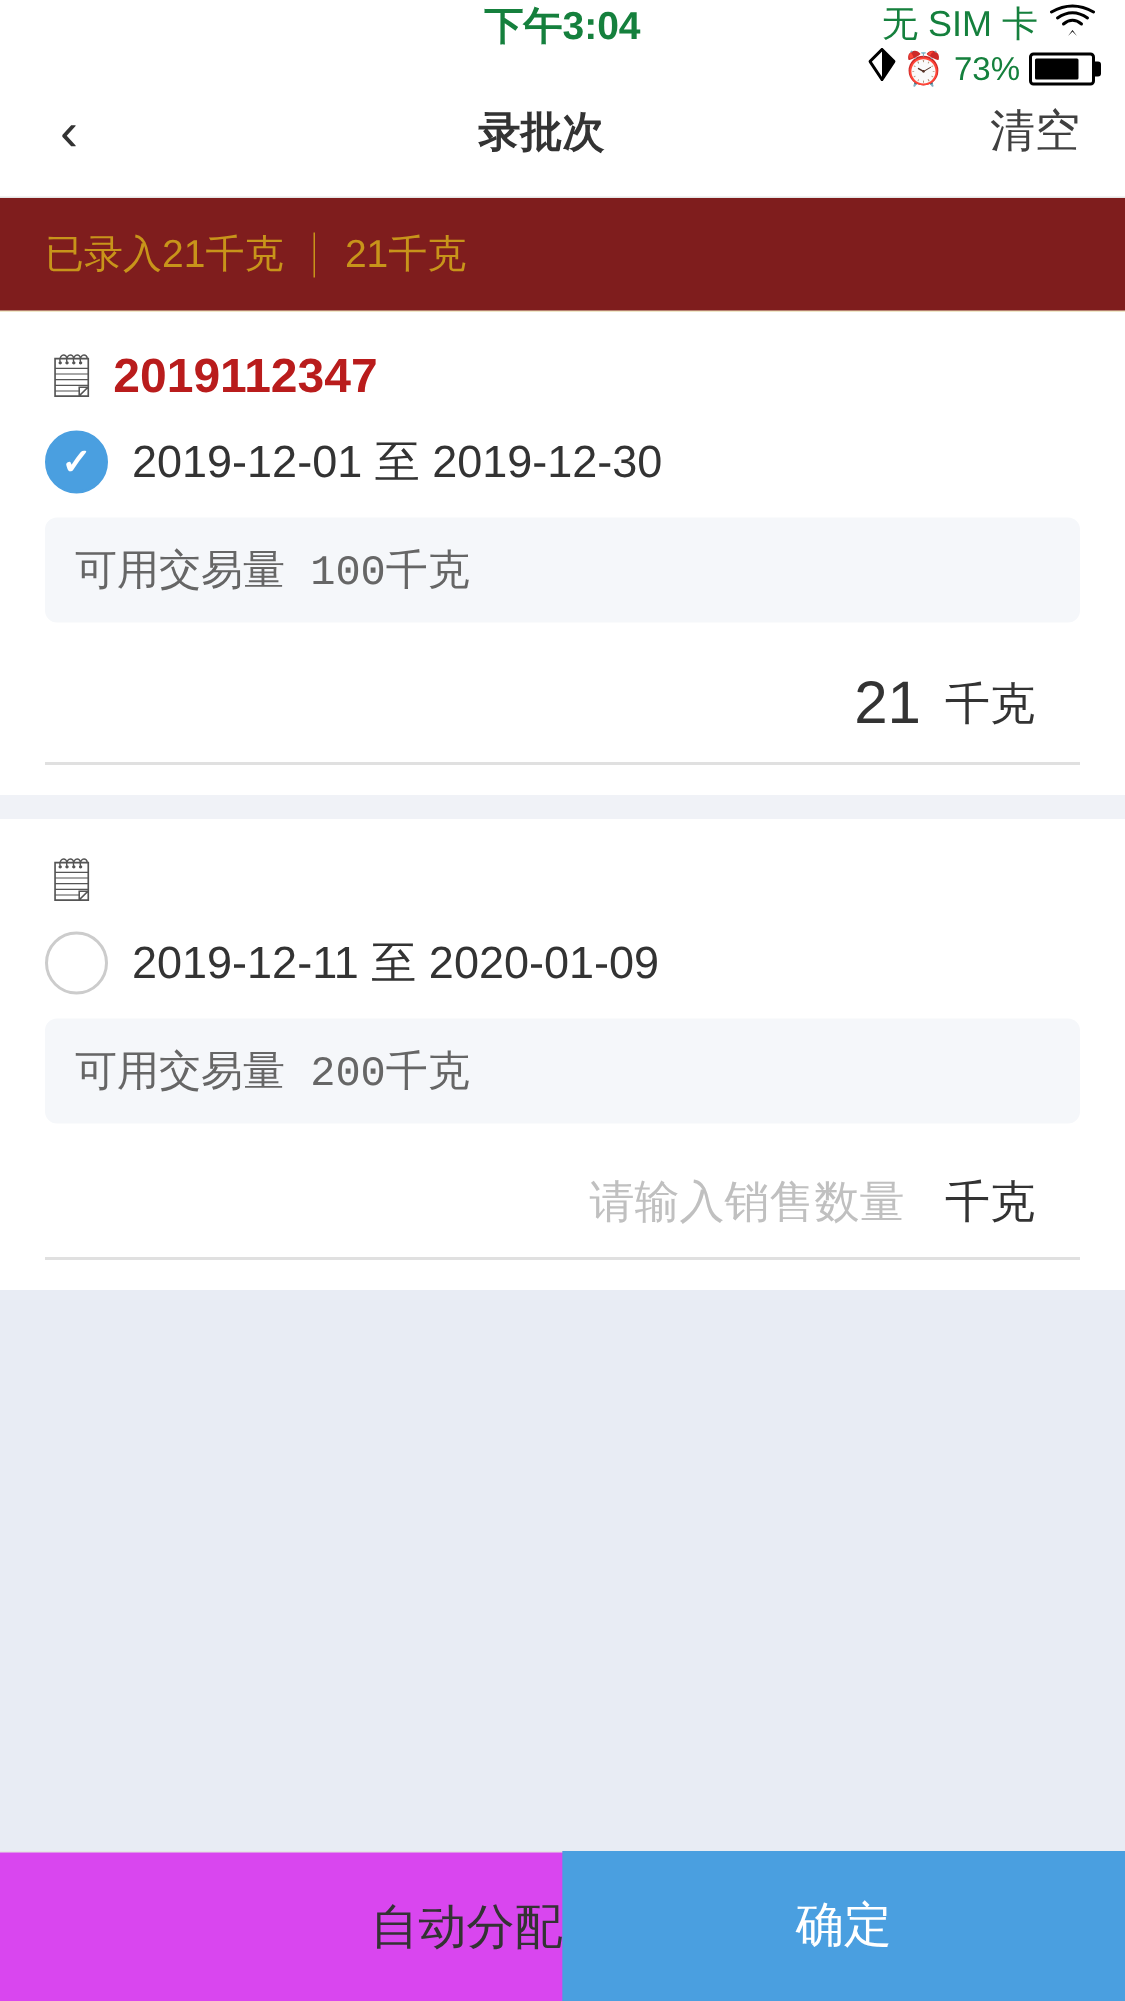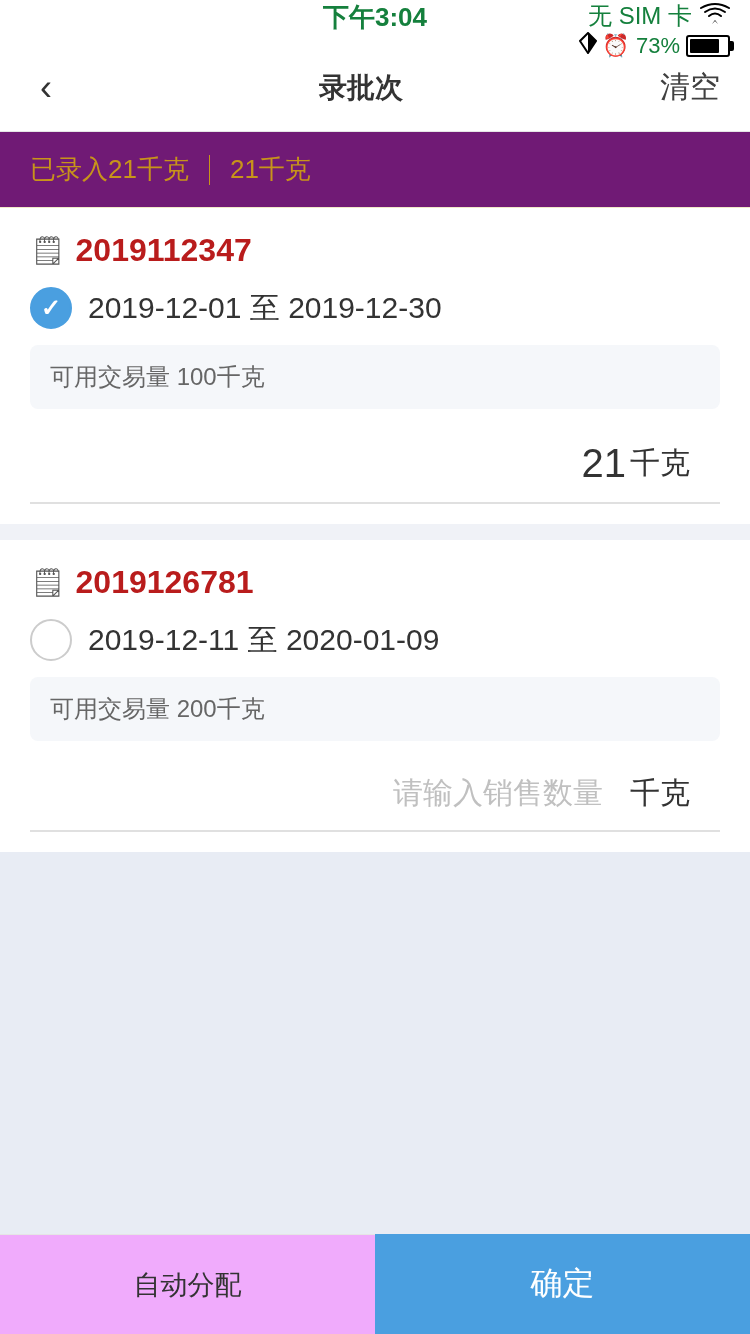--- a/index.html
+++ b/index.html
@@ -97,21 +97,21 @@
     }
     .nav-clear {
       font-size: 30px;
       color: #404040;
       cursor: pointer;
     }
 
     
     .info-banner {
       width: 100%;
-      background: #701a75;
+      background: #7f1d1d;
       padding: 20px 30px;
       display: flex;
       align-items: center;
       gap: 20px;
       border-bottom: 1px solid #f0e8c8;
     }
     .info-banner-item {
       font-size: 26px;
       color: #c8941a;
     }
@@ -174,31 +174,32 @@
     .batch-date {
       font-size: 30px;
       color: #333;
     }
 
     .batch-qty-row {
       margin: 8px 30px 16px 30px;
       background: #f5f7fa;
       border-radius: 8px;
       padding: 16px 20px;
-      font-size: 24px;
+      font-size: 28px;
       color: #666;
+      font-family: Liberation Mono, monospace;
     }
 
     
     .amount-row {
       display: flex;
       align-items: center;
       justify-content: flex-end;
       padding: 16px 30px;
-      gap: 4px;
+      gap: 16px;
       border-bottom: 2px solid #e0e0e0;
       margin: 0 30px;
     }
     .amount-value {
       font-size: 40px;
       color: #333;
       font-weight: 400;
     }
     .amount-unit {
       font-size: 30px;
@@ -240,26 +241,27 @@
     .bottom-bar {
       width: 100%;
       height: 100px;
       display: flex;
       position: fixed;
       bottom: 0;
       left: 0;
     }
     .btn-auto {
       flex: 1;
-      background: #f0abfc;
+      background: #d946ef;
       border: none;
-      font-size: 27px;
+      font-size: 32px;
       color: #333;
       cursor: pointer;
       border-top: 1px solid #e5e5e5;
+      text-align: right;
     }
     .btn-confirm {
       flex: 1;
       background: #4a9fe0;
       border: none;
       font-size: 32px;
       color: #fff;
       cursor: pointer;
     }
 
@@ -327,21 +329,20 @@
       <span class="amount-unit">千克</span>
     </div>
     <div style="height:20px;"></div>
   </div>
 
   <div class="section-divider"></div>
 
   <div class="batch-card">
     <div class="batch-header">
       <span class="doc-icon">🗒</span>
-      <span class="batch-id">2019126781</span>
     </div>
     <div class="batch-date-row">
       <div class="radio-btn"></div>
       <span class="batch-date">2019-12-11 至 2020-01-09</span>
     </div>
     <div class="batch-qty-row">可用交易量 200千克</div>
     <div class="input-row">
       <span class="input-placeholder">请输入销售数量</span>
       <span class="input-unit">千克</span>
     </div>

